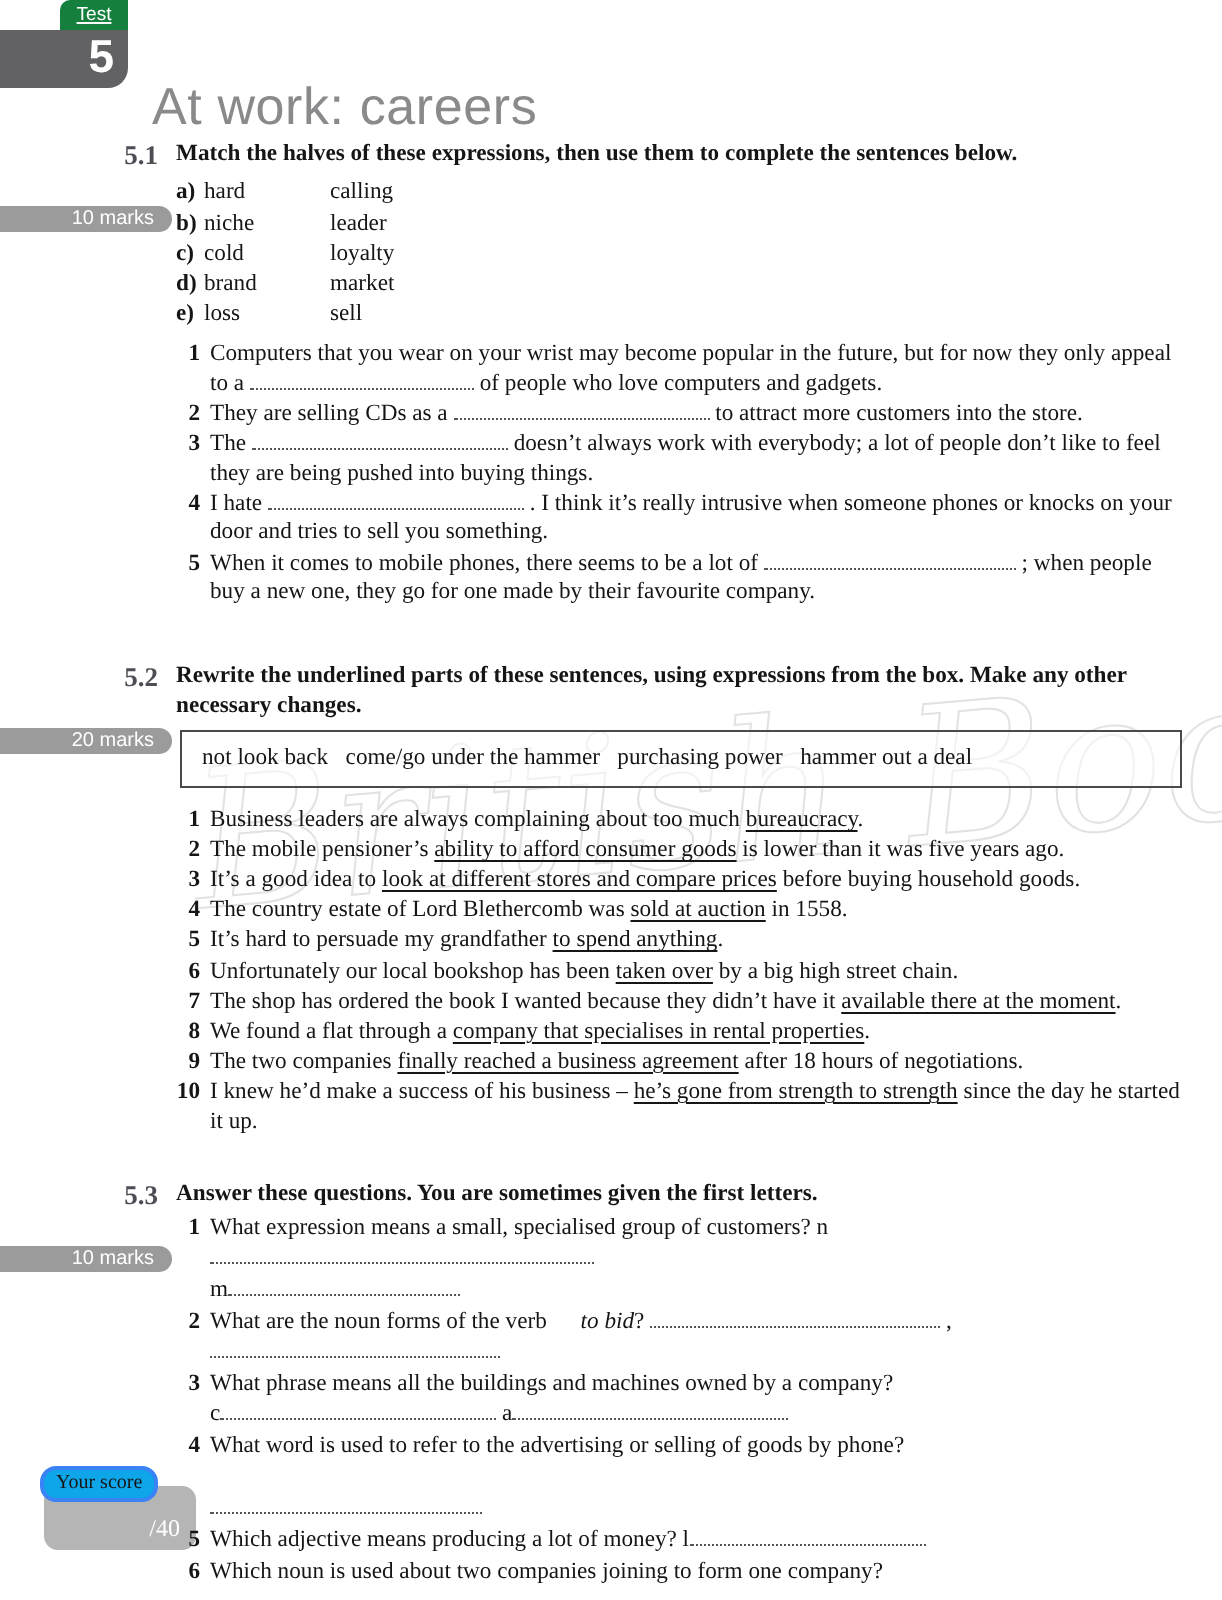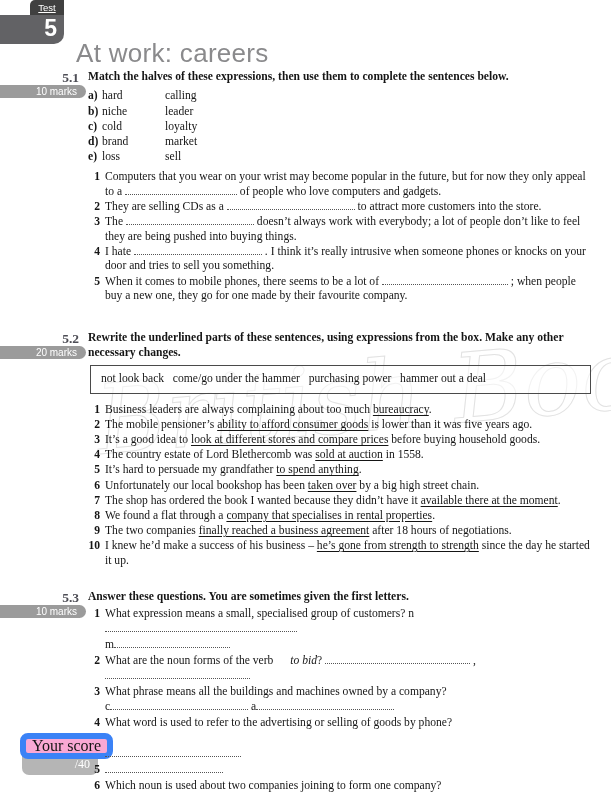--- a/index.html
+++ b/index.html
@@ -7,21 +7,21 @@
   .page {
     position:relative; width:611px; height:800px; margin:0 auto;
     background:#ffffff; overflow:hidden;
     font-family:"Liberation Serif","DejaVu Serif",serif;
     font-size:11.6px; line-height:14.4px; color:#151515;
   }
   
   .test-badge { position:absolute; top:0; left:0; width:64px; height:44px; }
   .test-tab {
     position:absolute; top:0; right:0; width:34px; height:16px;
-    background:#404040; border-top-left-radius:5px;
+    background:#15803d; border-top-left-radius:5px;
     color:#fff; font-family:"Liberation Sans",sans-serif; font-size:9.5px;
     text-align:center; line-height:15px;text-decoration:underline;
   }
   .test-main {
     position:absolute; top:15px; left:0; width:64px; height:29px;
     background:#626265; border-bottom-right-radius:10px;
     color:#fff; font-family:"Liberation Sans",sans-serif;
     font-size:23px; font-weight:bold; text-align:right;
     padding-right:7px; line-height:27px;
   }
@@ -39,21 +39,21 @@
   }
   
   .content-wrap { position:relative; z-index:1; padding-top:70px; }
   .section { display:flex; margin-bottom:24px; }
   .gutter { width:88px; flex-shrink:0; }
   .sec-num {
     text-align:right; padding-right:9px; font-weight:bold; font-size:13.5px;
     color:#4d4d55; line-height:15px;
   }
   .marks {
-    margin-top:0; width:86px; background:#9b9b9b; color:#fff;
+    margin-top:18px; width:86px; background:#9b9b9b; color:#fff;
     font-family:"Liberation Sans",sans-serif; font-size:10px; line-height:13px;
     text-align:right; padding-right:9px;
     border-top-right-radius:7px; border-bottom-right-radius:7px;
   }
   .sec-body { flex:1; padding-right:20px; }
   .instruction { font-weight:bold; margin-bottom:4px; }
   
   .pairs { margin:2px 0 6px 0; }
   .pair { display:flex; line-height:15.2px; }
   .pair .letter { width:14px; font-weight:bold; }
@@ -74,22 +74,22 @@
     white-space:pre-wrap; line-height:16px; background:rgba(255,255,255,.55);
   }
   
   .score { position:absolute; left:20px; top:733px; width:80px; height:45px; }
   .score-rect {
     position:absolute; top:10px; left:2px; width:76px; height:32px;
     background:#b5b5b5; border-radius:7px;
     color:#fff; font-size:12px; text-align:right; padding:14px 8px 0 0;
   }
   .score-pill {
-    position:absolute; top:0; left:0; background:#f9a8d4; border:6px solid #3b82f6;
-    border-radius:8px; padding:0 6px; font-size:16px; line-height:14px; white-space:nowrap;
+    position:absolute; top:0; left:0; background:#0ea5e9; border:2px solid #3b82f6;
+    border-radius:8px; padding:0 6px; font-size:10px; line-height:14px; white-space:nowrap;
   }
   
   .footer { position:absolute; left:0; top:776px; width:611px; display:flex; align-items:baseline; }
   .pageno { margin-left:44px; font-weight:normal; font-size:12px; letter-spacing:1px;margin-top:28px; }
   .bookname {
     margin-left:84px; font-family:"Liberation Sans",sans-serif;
     font-style:italic; font-size:10px; color:#222; letter-spacing:.2px;
   }
 </style>
 </head>
@@ -263,21 +263,21 @@
               <span class="body"><span>What phrase means all the buildings and machines owned by a company?</span><br><span>c</span><span class="blank" style="width: 138px;"></span><span> a</span><span class="blank" style="width: 138px;"></span></span>
             </div>
 
             <div class="sent" style="line-height:15.4px;">
               <span class="num">4</span>
               <span class="body"><span>What word is used to refer to the advertising or selling of goods by phone?</span><br><br><span class="blank" style="width: 136px;"></span></span>
             </div>
 
             <div class="sent" style="line-height:15.4px;">
               <span class="num">5</span>
-              <span class="body"><span class="blank" style="width: 118px;"></span></span>
+              <span class="body"><span>Which adjective means producing a lot of money? l</span><span class="blank" style="width: 118px;"></span></span>
             </div>
 
             <div class="sent" style="line-height:15.4px;">
               <span class="num">6</span>
               <span class="body"><span>Which noun is used about two companies joining to form one company? </span></span>
             </div>
 
           </div>
       </div>
     </div>

